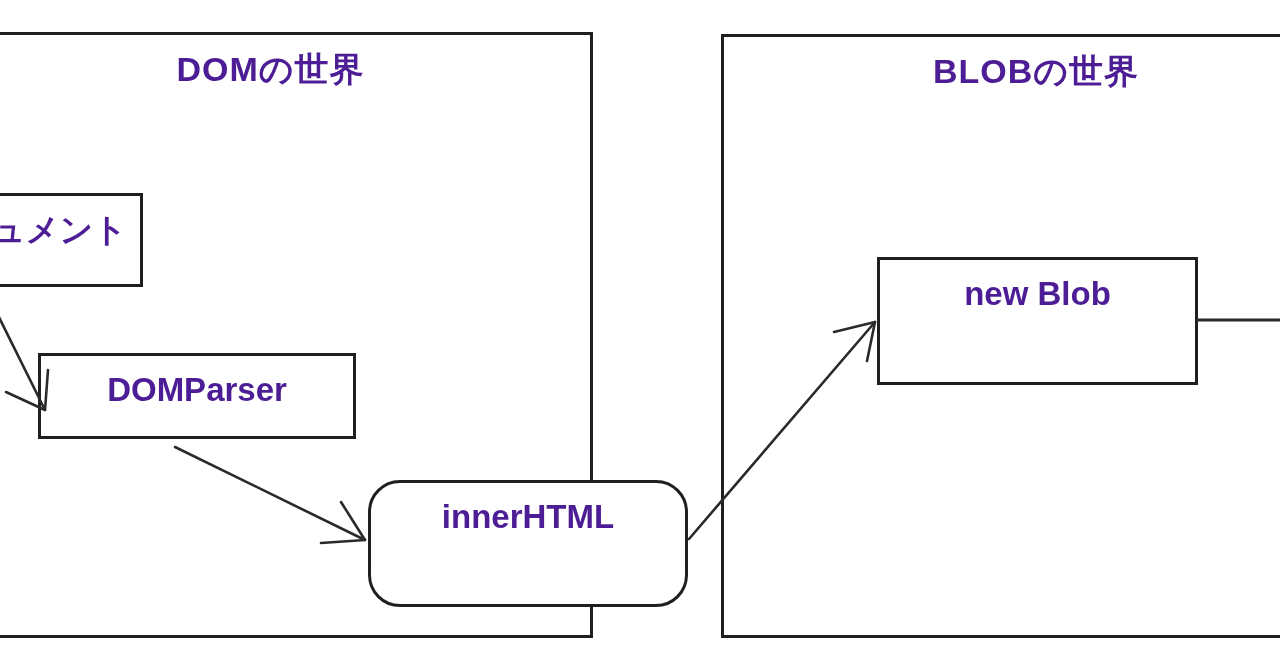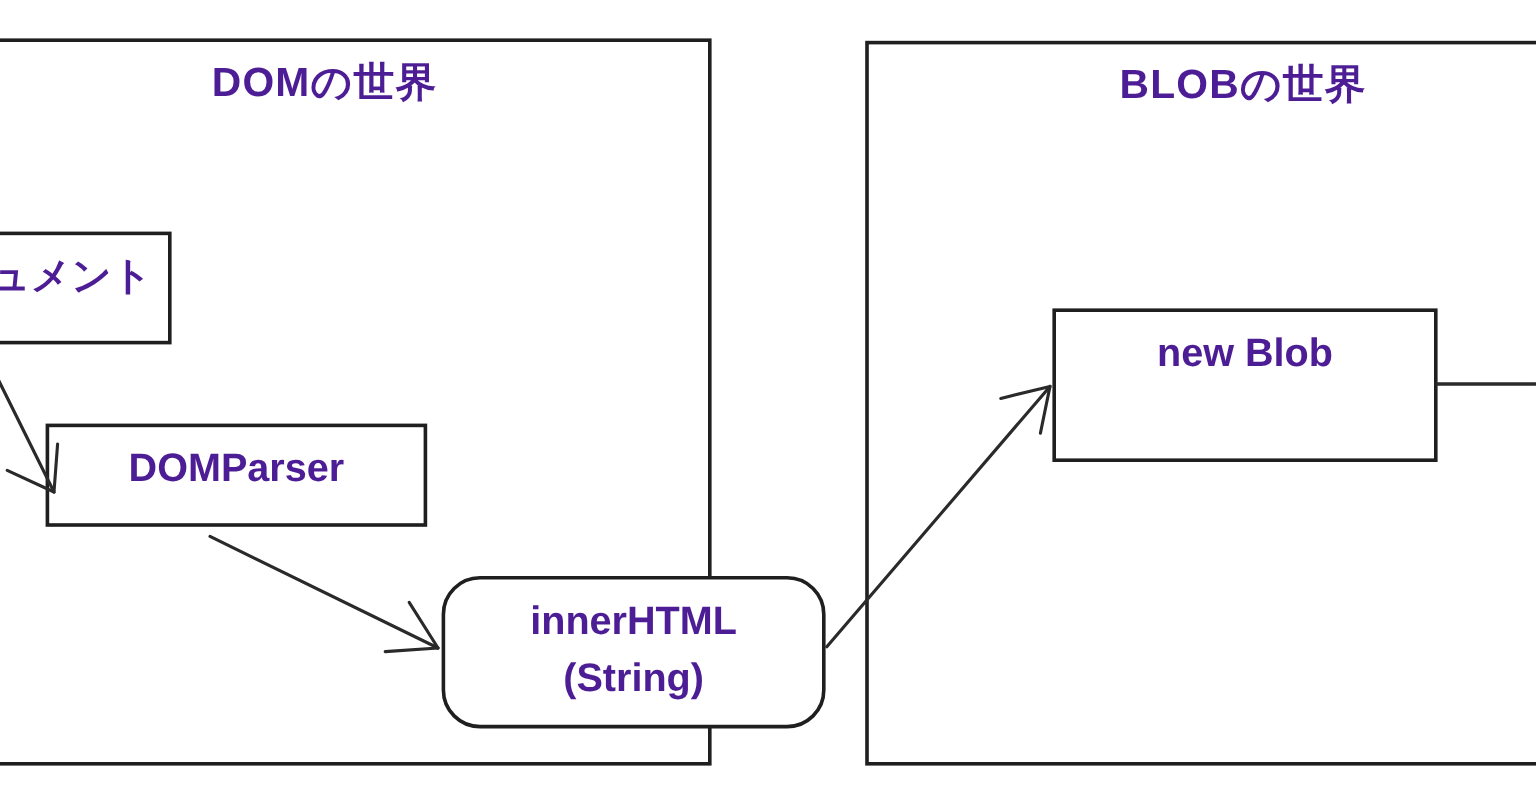--- a/index.html
+++ b/index.html
@@ -72,21 +72,20 @@
   <div class="node node-doc" style="left:-120px; top:193px; width:263px; height:94px;">
     <span>ュメント</span>
   </div>
 
   <div class="node" style="left:18px; top:353px; width:318px; height:86px;margin-left:20px;">
     <span>DOMParser</span>
   </div>
 
   <div class="node" style="left:368px; top:480px; width:320px; height:127px;border-radius:32px;">
     <div>innerHTML</div>
-    <div>(String)</div>
   </div>
 
   <div class="node" style="left:877px; top:257px; width:321px; height:128px;">
     <span>new Blob</span>
   </div>
 
   <svg class="overlay" viewBox="0 0 1280 670">
 
     <path d="M -16 287 L 45 410"></path>
     <path d="M 48 370 L 45 410 M 6 392 L 45 410"></path>

